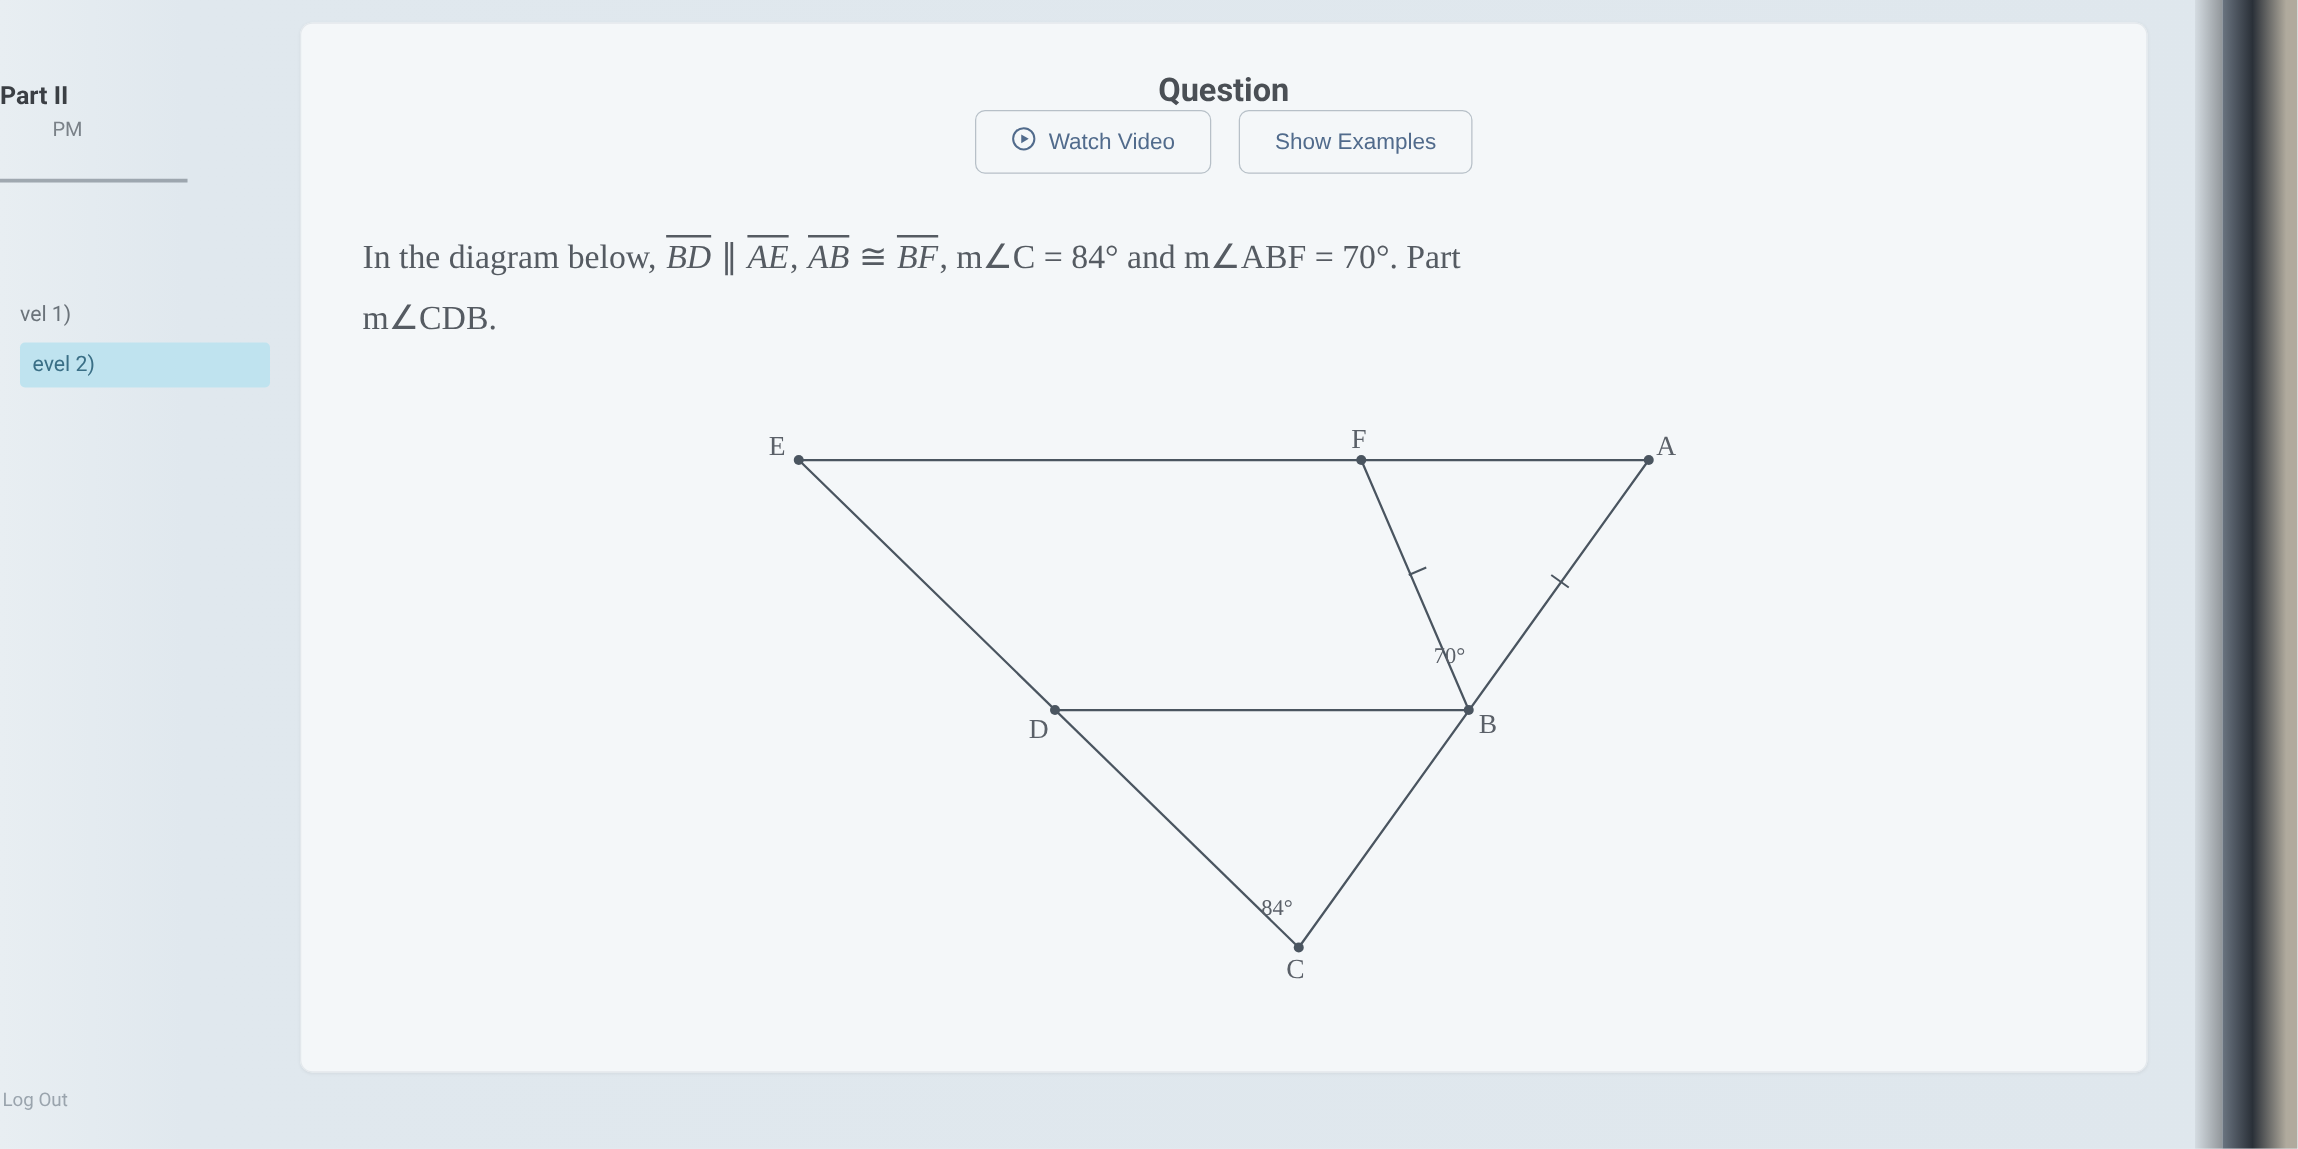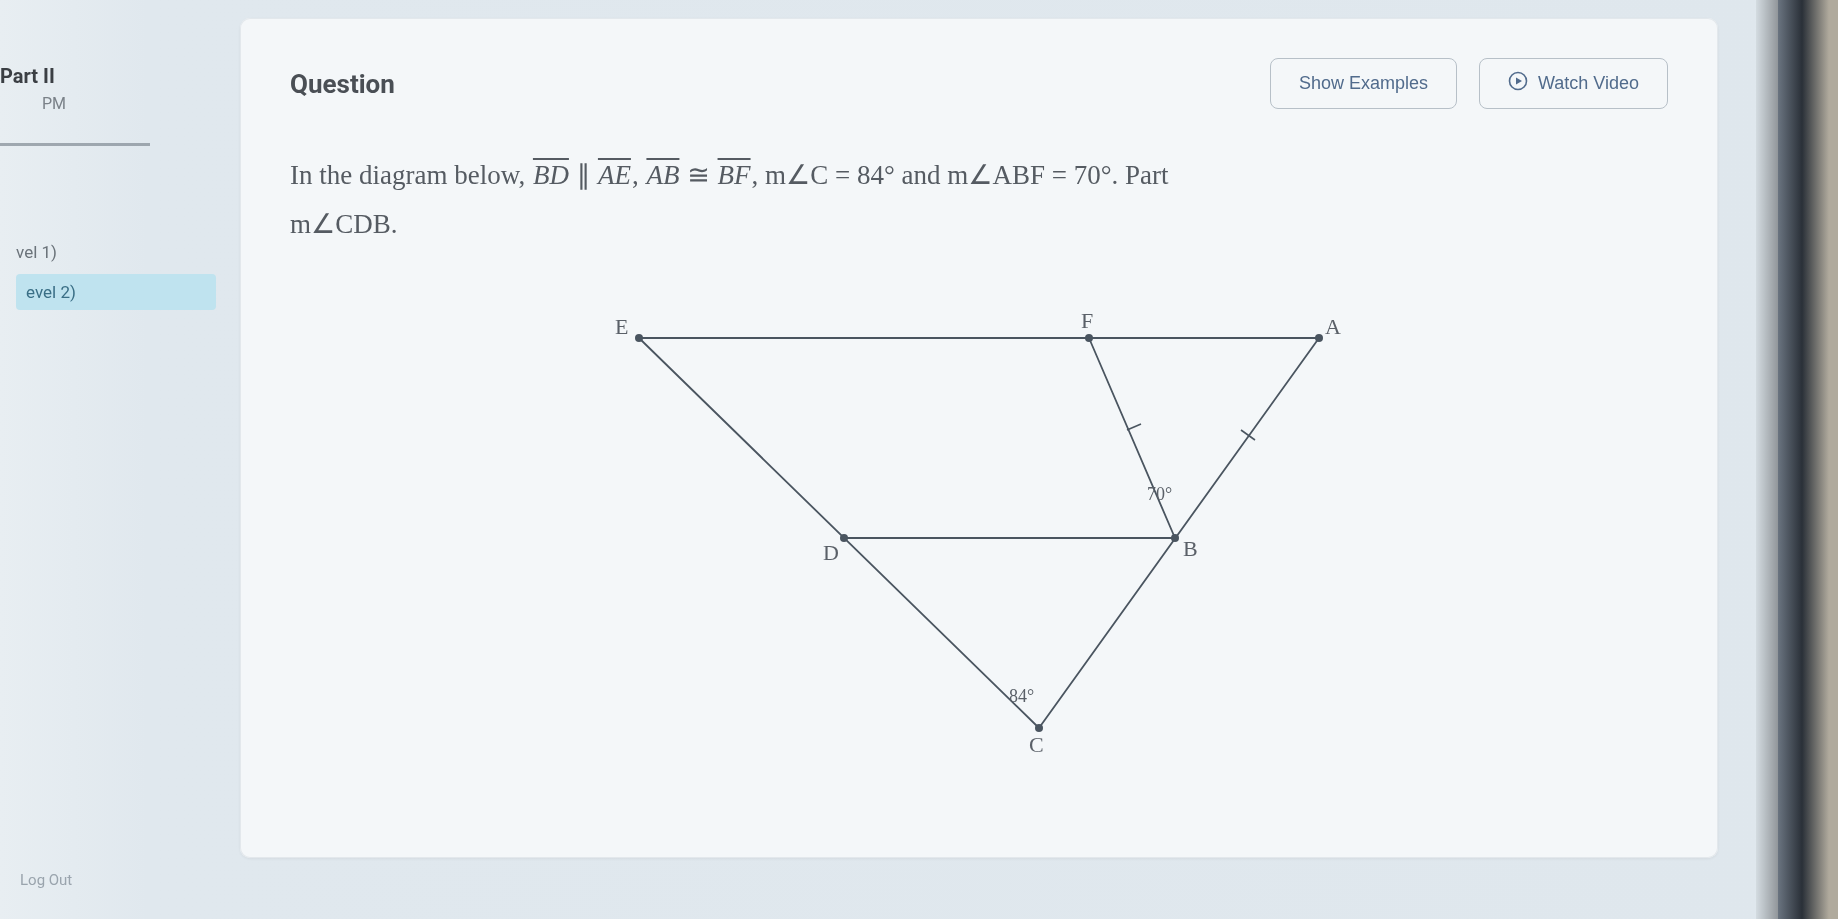--- a/index.html
+++ b/index.html
@@ -71,21 +71,21 @@
   }
   .level-item.active {
     background: #bfe3ef;
     color: #3a6f86;
     padding: 8px 10px;
     width: 200px;
   }
   .logout {
     position: absolute;
     bottom: 30px;
-    left: 20px;
+    left: 2px;
     color: #9aa4ad;
     font-size: 15px;
     cursor: pointer;
   }
 
   .main {
     flex: 1;
     padding: 18px 120px 20px 40px;
     position: relative;
   }
@@ -97,20 +97,21 @@
     box-shadow: 0 1px 3px rgba(0,0,0,0.06), inset 0 0 0 1px #e3e8ec;
     min-height: 840px;
     position: relative;
   }
 
   .card-header {
     display: flex;
     align-items: center;
     justify-content: space-between;
     margin-bottom: 42px;
+    flex-direction: column;
   }
   .q-title {
     font-size: 26px;
     font-weight: 700;
     color: #4a4f55;
   }
   .header-buttons { display: flex; gap: 22px; }
   .btn {
     border: 1.5px solid #b7c0c8;
     background: #f4f7f9;
@@ -179,30 +180,30 @@
     <div class="logout">Log Out</div>
   </aside>
 
   <main class="main">
     <div class="card">
 
       <div class="card-header">
         <div class="q-title">Question</div>
         <div class="header-buttons">
           <button class="btn">
-            <span>Show Examples</span>
-          </button>
-          <button class="btn">
             <span>
               <svg width="20" height="20" viewBox="0 0 20 20">
                 <circle cx="10" cy="10" r="8.5" fill="none" stroke="#516b8c" stroke-width="1.6"></circle>
                 <polygon points="8,6.5 14,10 8,13.5" fill="#516b8c"></polygon>
               </svg>
             </span>
             <span>Watch Video</span>
+          </button>
+          <button class="btn">
+            <span>Show Examples</span>
           </button>
         </div>
       </div>
 
       <div class="prompt">
         <span>In the diagram below,  </span>
         <span class="math"><span class="overline">BD</span></span>
         <span class="math rom"> ∥ </span>
         <span class="math"><span class="overline">AE</span></span><span class="rom">,  </span>
         <span class="math"><span class="overline">AB</span></span>

